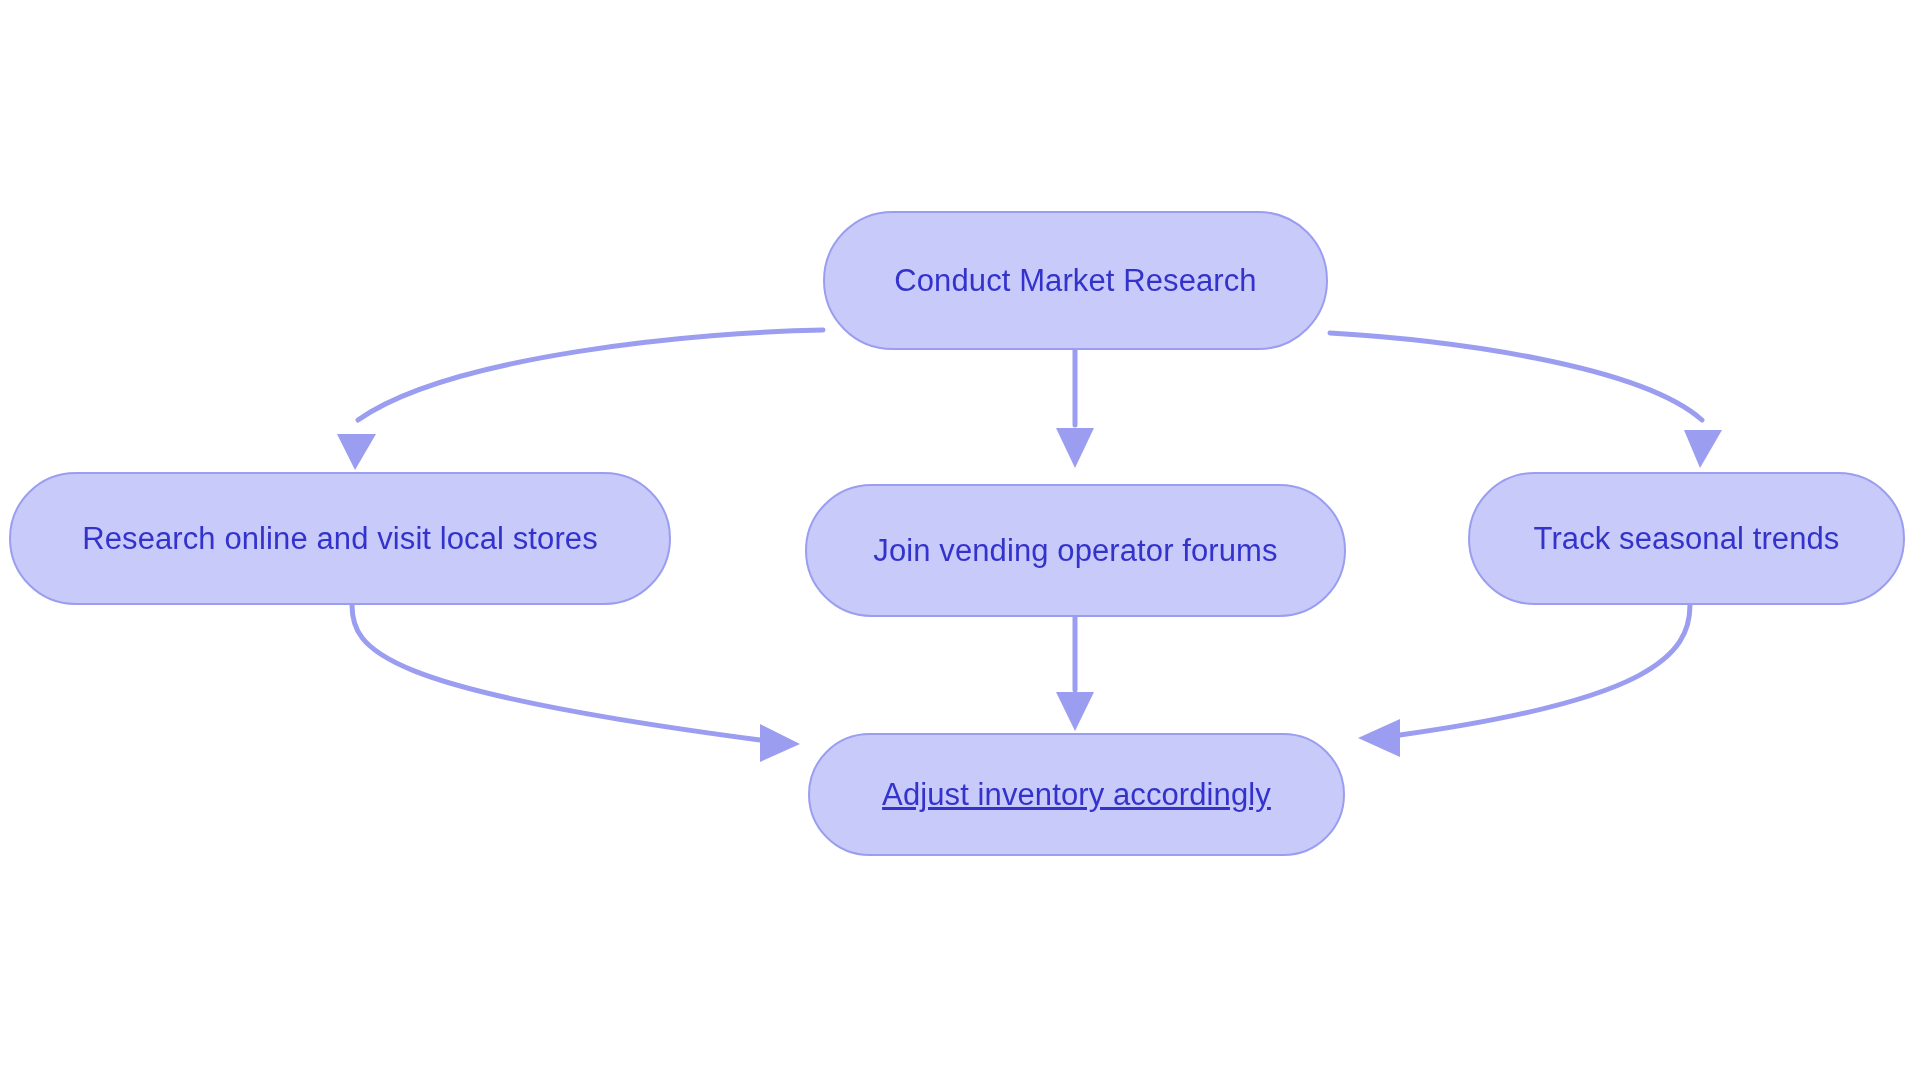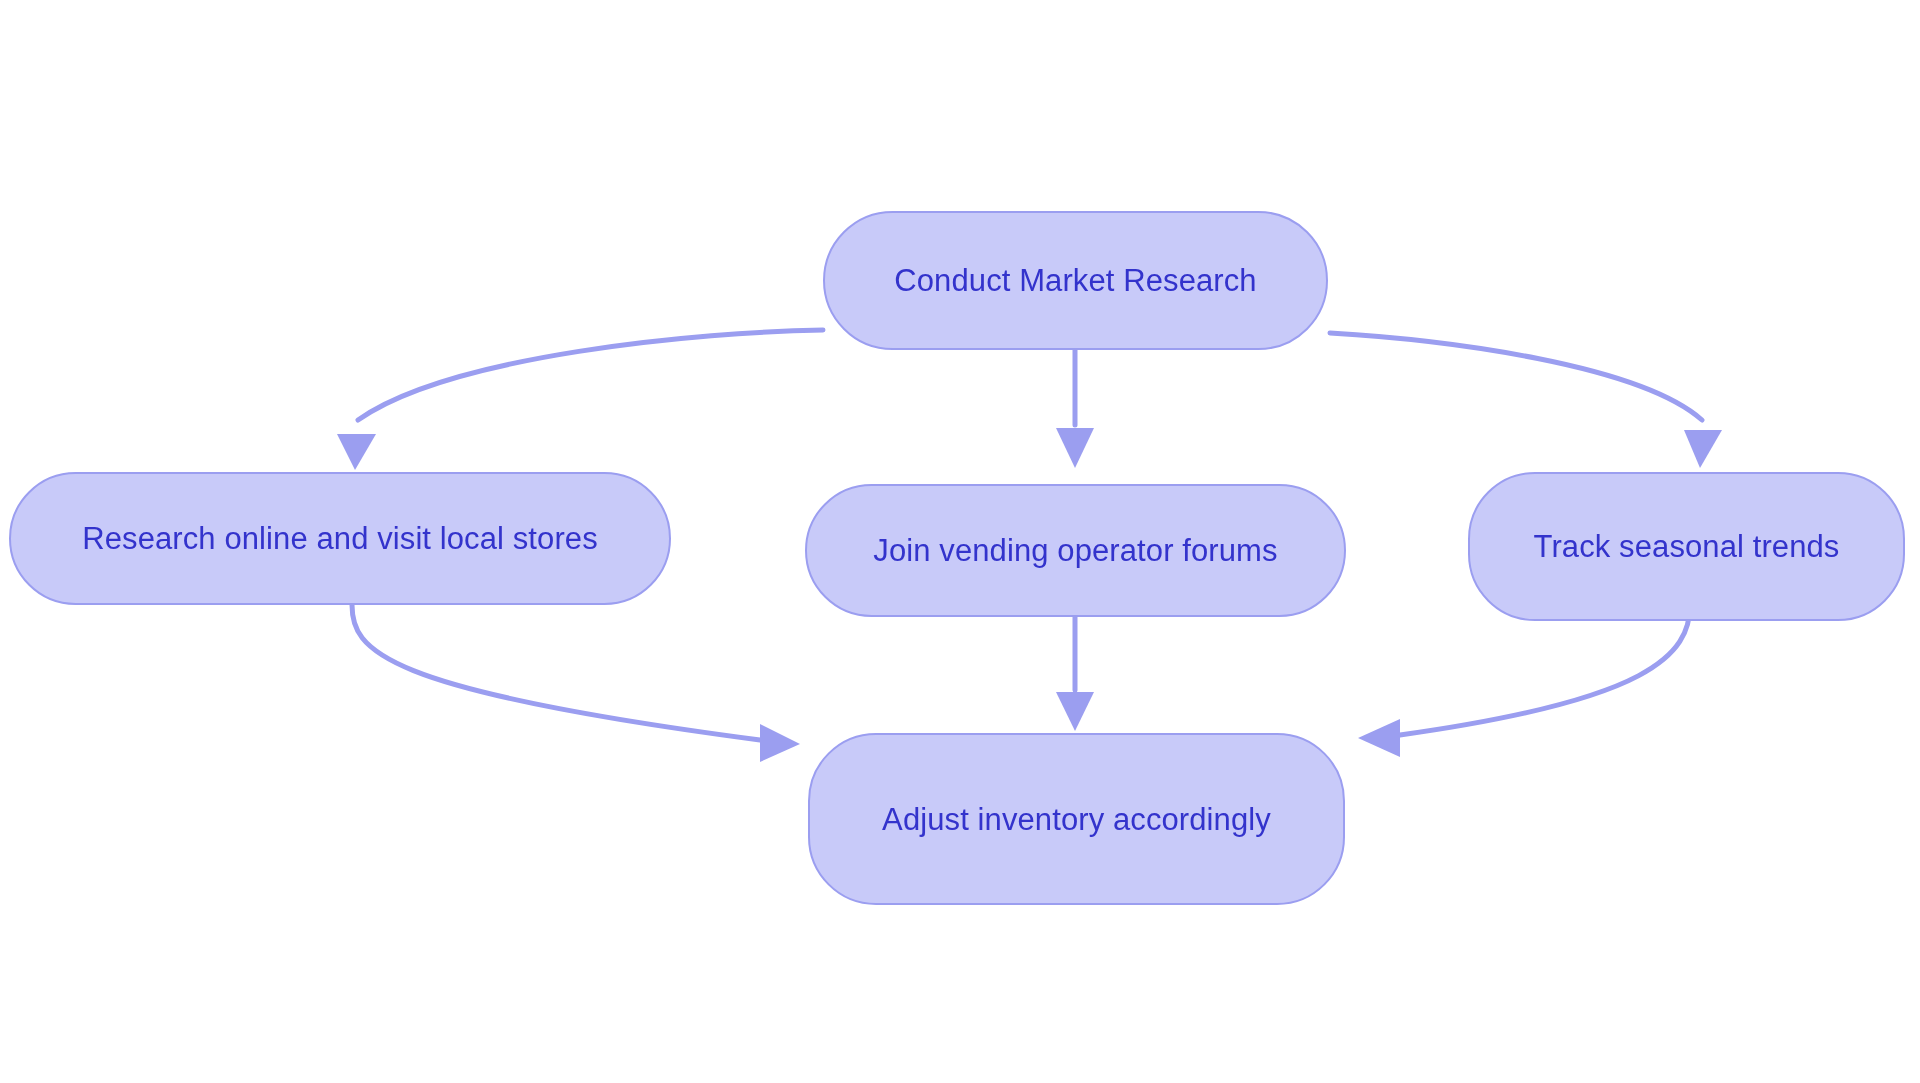--- a/index.html
+++ b/index.html
@@ -93,21 +93,21 @@
   </div>
 
   <div class="flow-node" id="node-research-online-visit-local-stores" style="left:9px; top:472px; width:662px; height:133px; border-radius:67px;">
     <span class="node-label">Research online and visit local stores</span>
   </div>
 
   <div class="flow-node" id="node-join-vending-operator-forums" style="left:805px; top:484px; width:541px; height:133px; border-radius:67px;">
     <span class="node-label">Join vending operator forums</span>
   </div>
 
-  <div class="flow-node" id="node-track-seasonal-trends" style="left:1468px; top:472px; width:437px; height:149px; border-radius:67px;">
+  <div class="flow-node" id="node-track-seasonal-trends" style="left:1468px; top:472px; width:437px; height:133px; border-radius:67px;">
     <span class="node-label">Track seasonal trends</span>
   </div>
 
-  <div class="flow-node" id="node-adjust-inventory-accordingly" style="left:808px; top:733px; width:537px; height:172px; border-radius:68px;">
+  <div class="flow-node" id="node-adjust-inventory-accordingly" style="left:808px; top:733px; width:537px; height:123px; border-radius:68px;text-decoration:underline;">
     <span class="node-label">Adjust inventory accordingly</span>
   </div>
 
 </div>
 
 </body></html>

